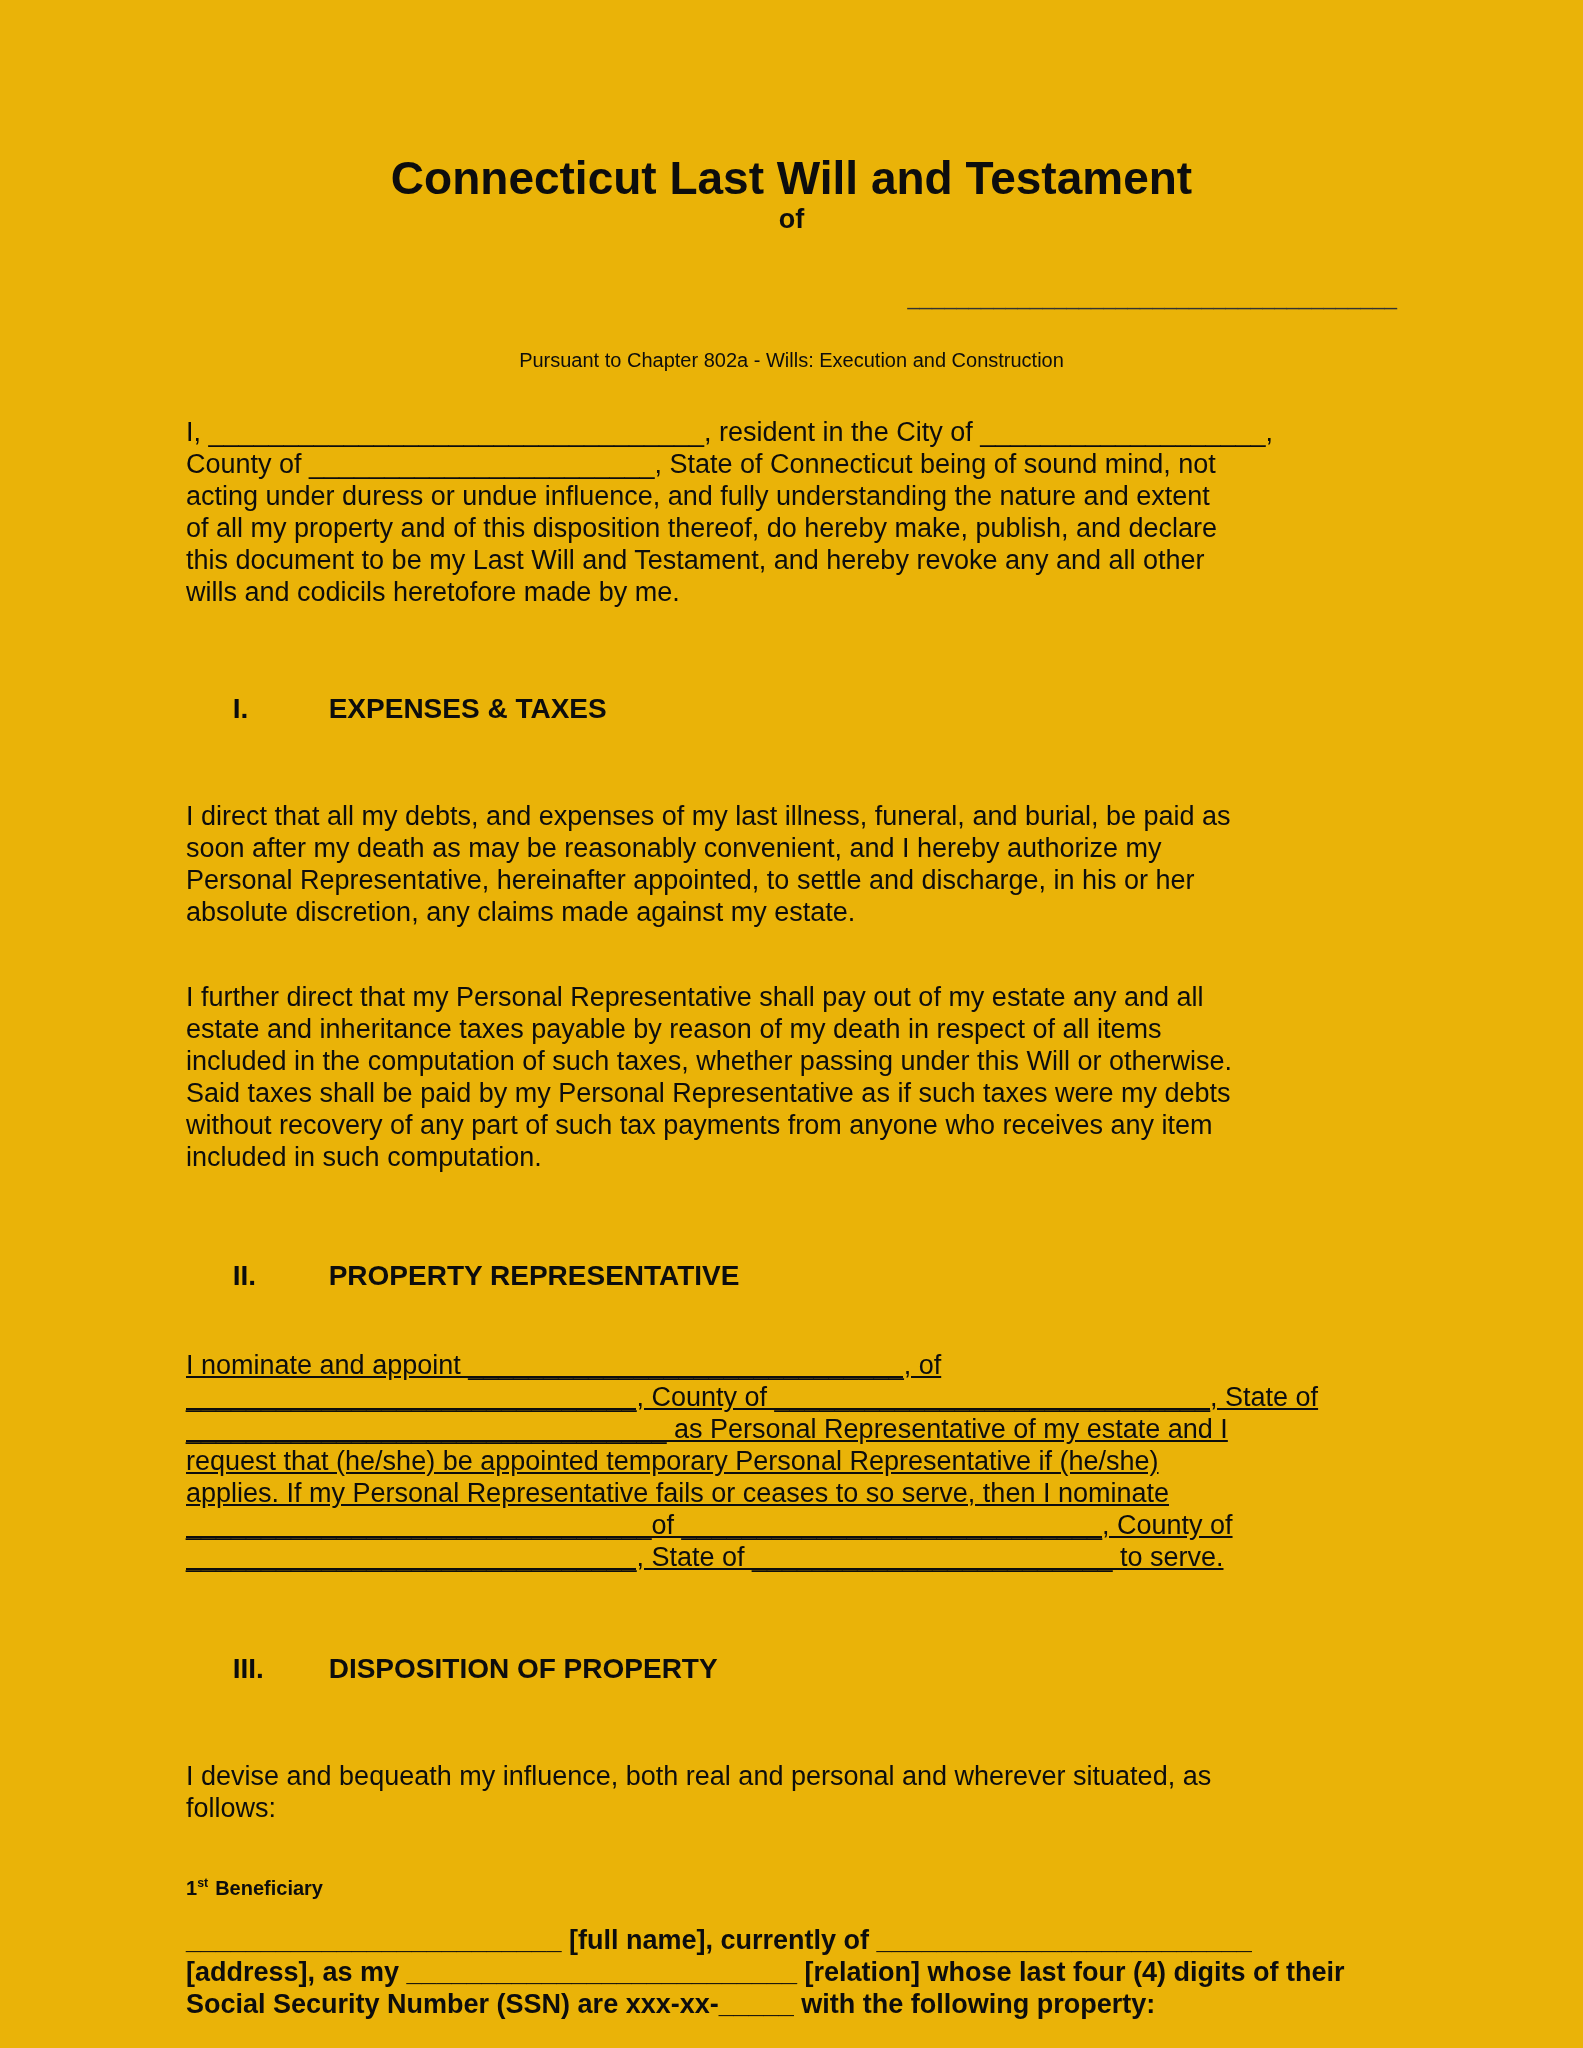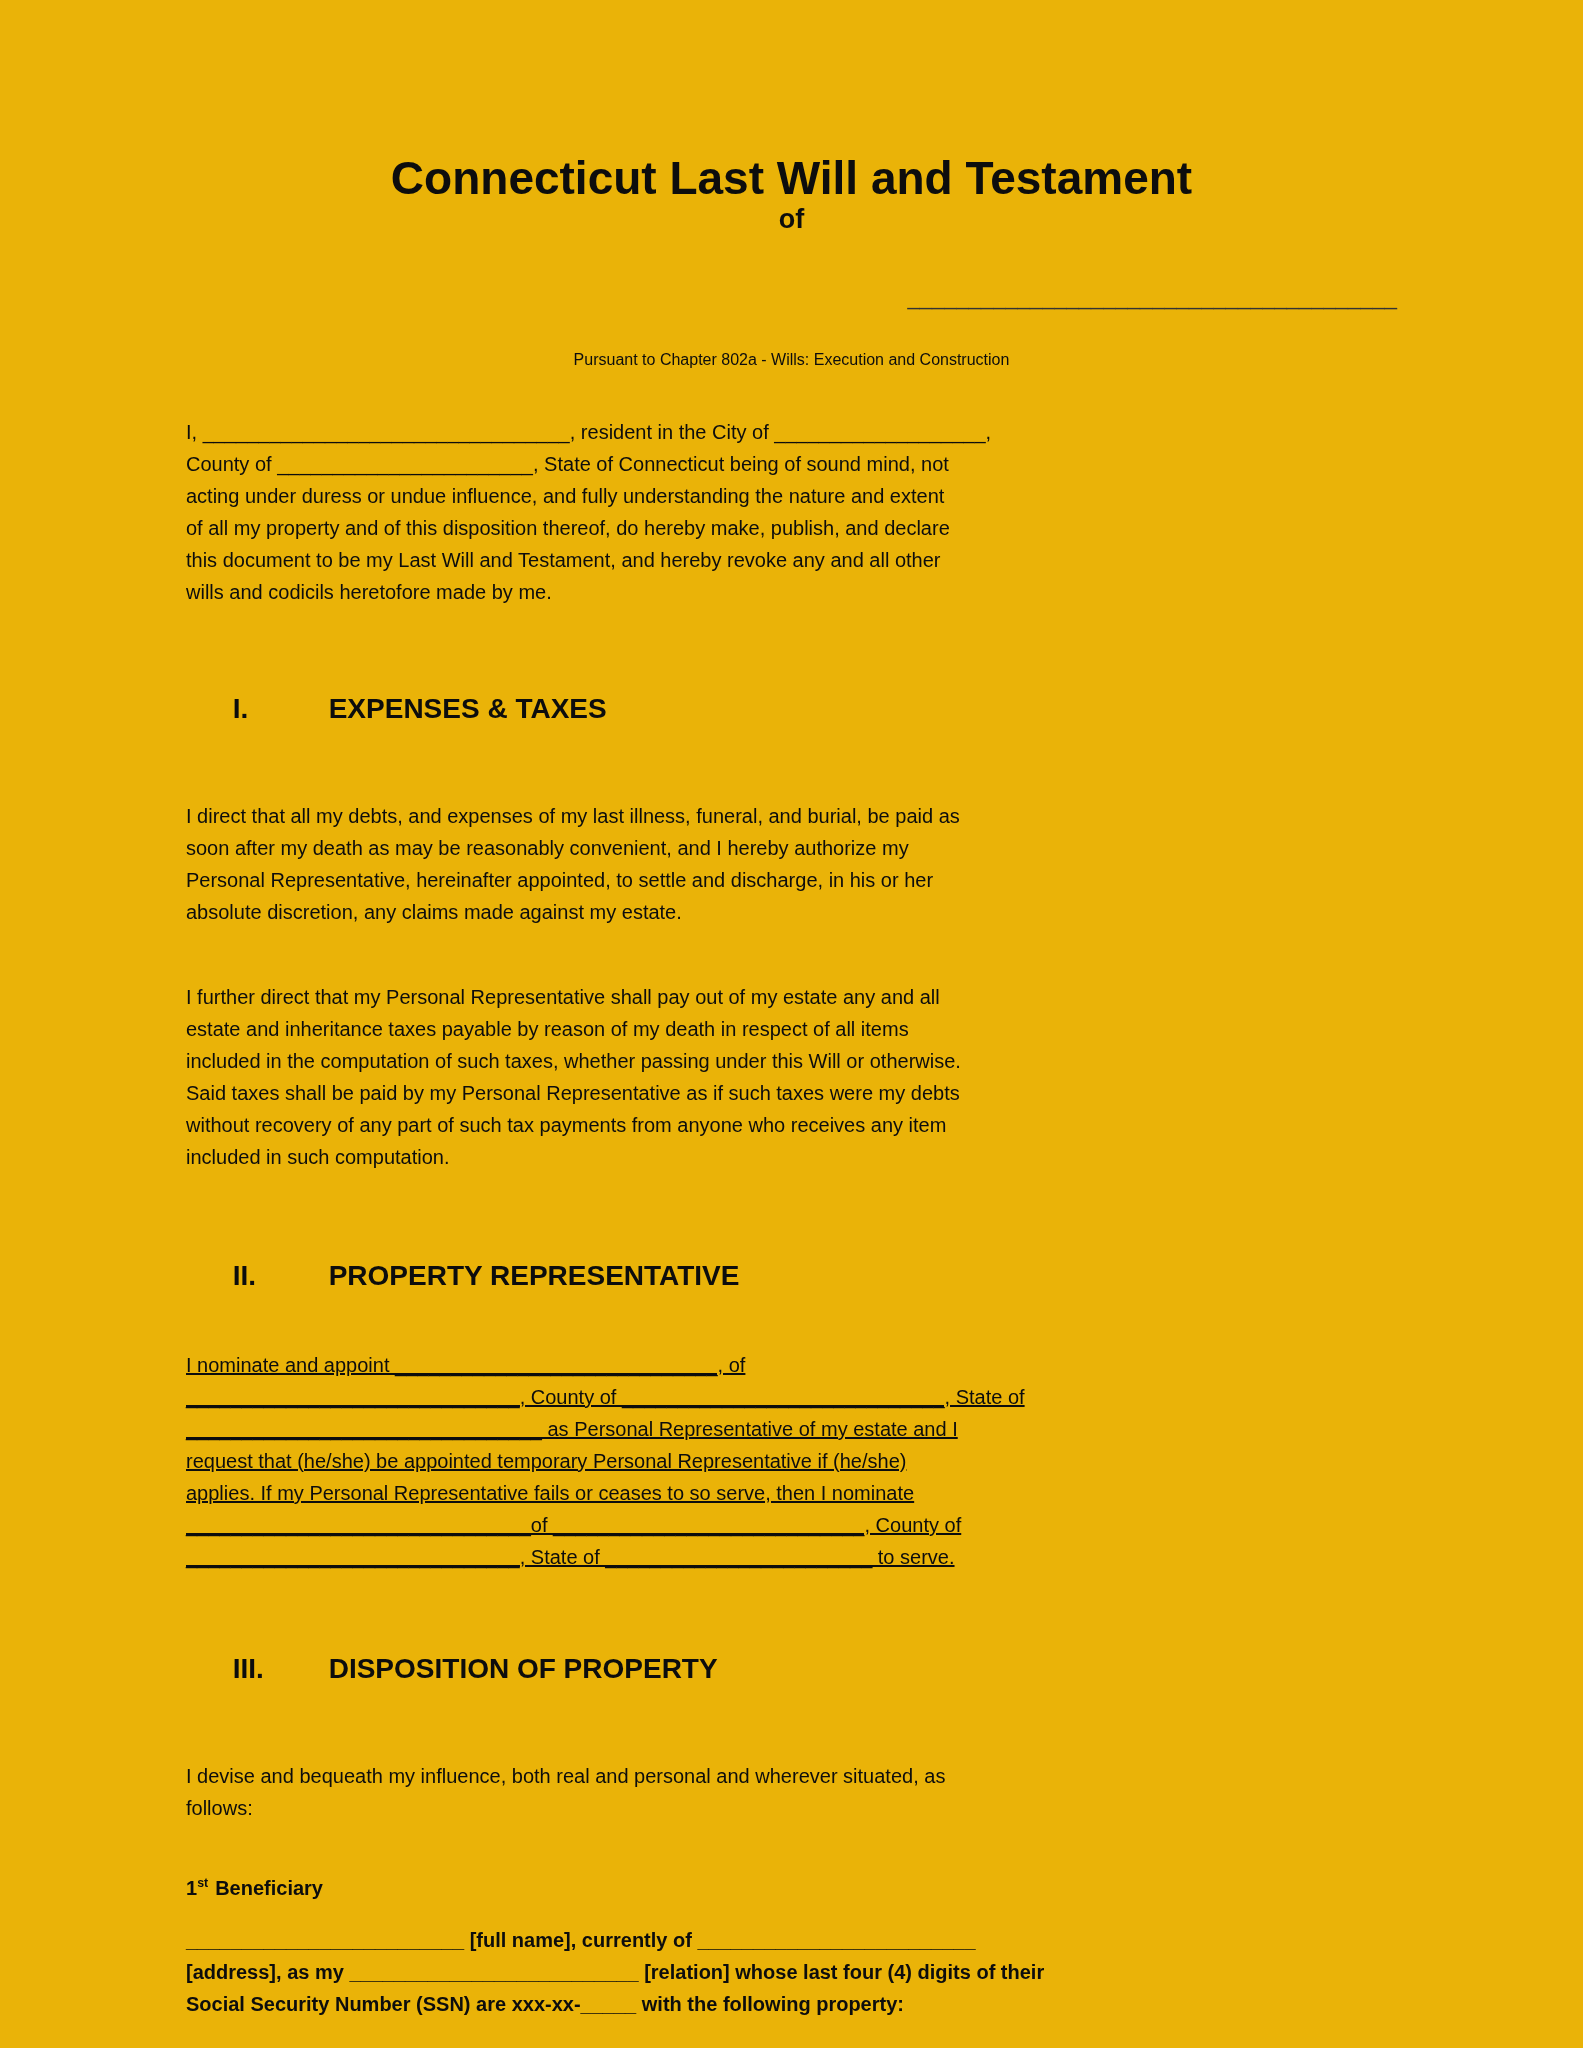--- a/index.html
+++ b/index.html
@@ -10,21 +10,21 @@
     overflow:hidden;
     font-family:"Liberation Sans","DejaVu Sans",sans-serif;
     color:#0d0d0d;
   }
   .content{
     position:absolute;
     left:186px;top:0;
     width:1211px;
   }
   .txt{
-    font-size:20px;
+    font-size:27px;
     line-height:32px;
     white-space:pre;
   }
   .doc-title{
     margin-top:154px;
     font-size:46px;
     line-height:48px;
     font-weight:bold;
     text-align:center;
     white-space:nowrap;
@@ -38,21 +38,21 @@
   }
   .name-blank{
     margin-top:47px;
     font-size:22px;
     line-height:32px;
     text-align:right;
     color:#333;
   }
   .statute{
     margin-top:30px;
-    font-size:16px;
+    font-size:20px;
     line-height:32px;
     text-align:center;
   }
   .opening{margin-top:40px;}
   .sec-heading{
     font-size:28px;
     line-height:32px;
     font-weight:bold;
     white-space:pre;
   }

